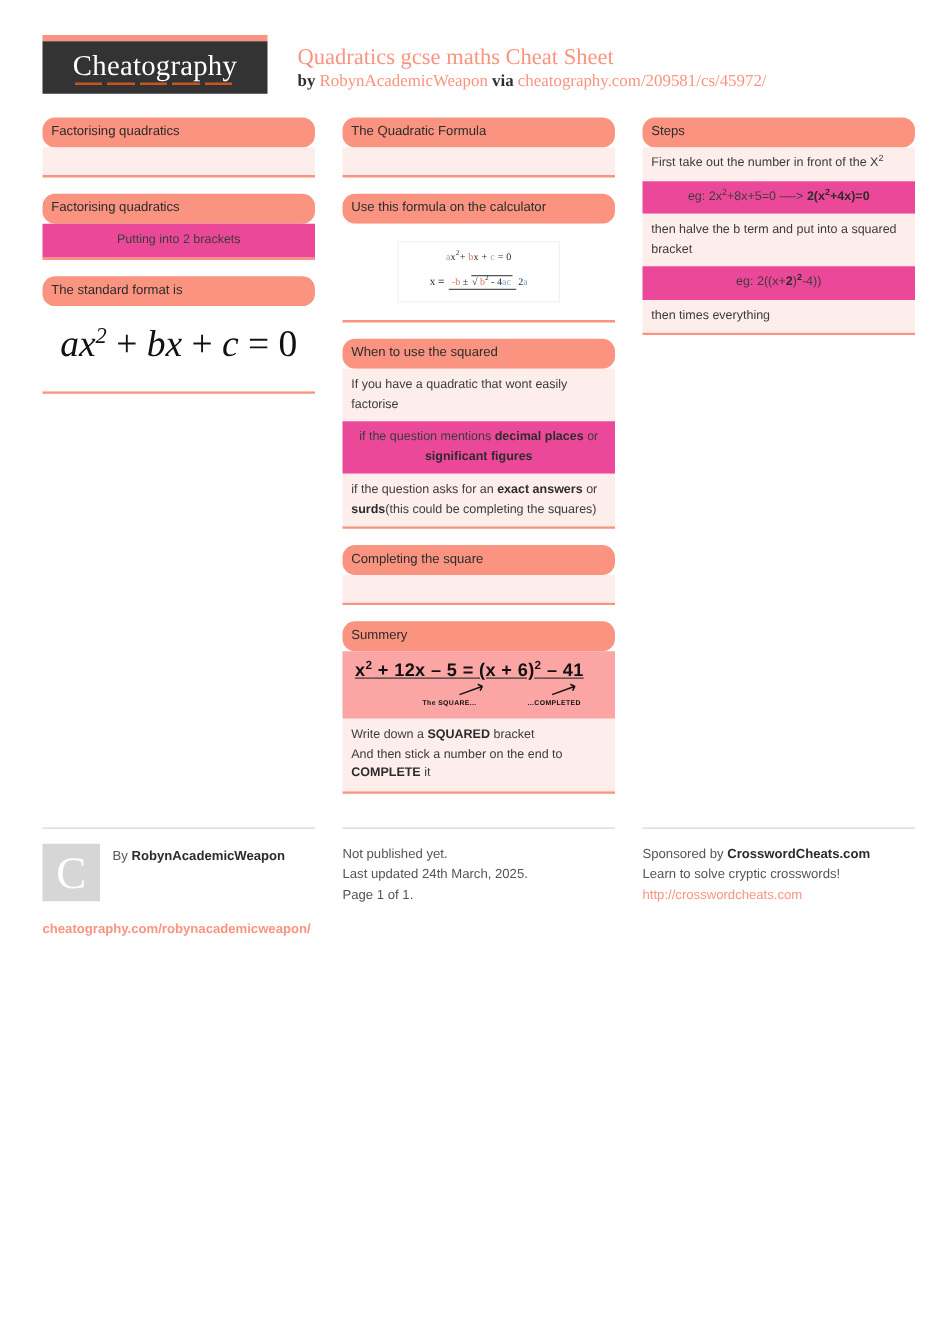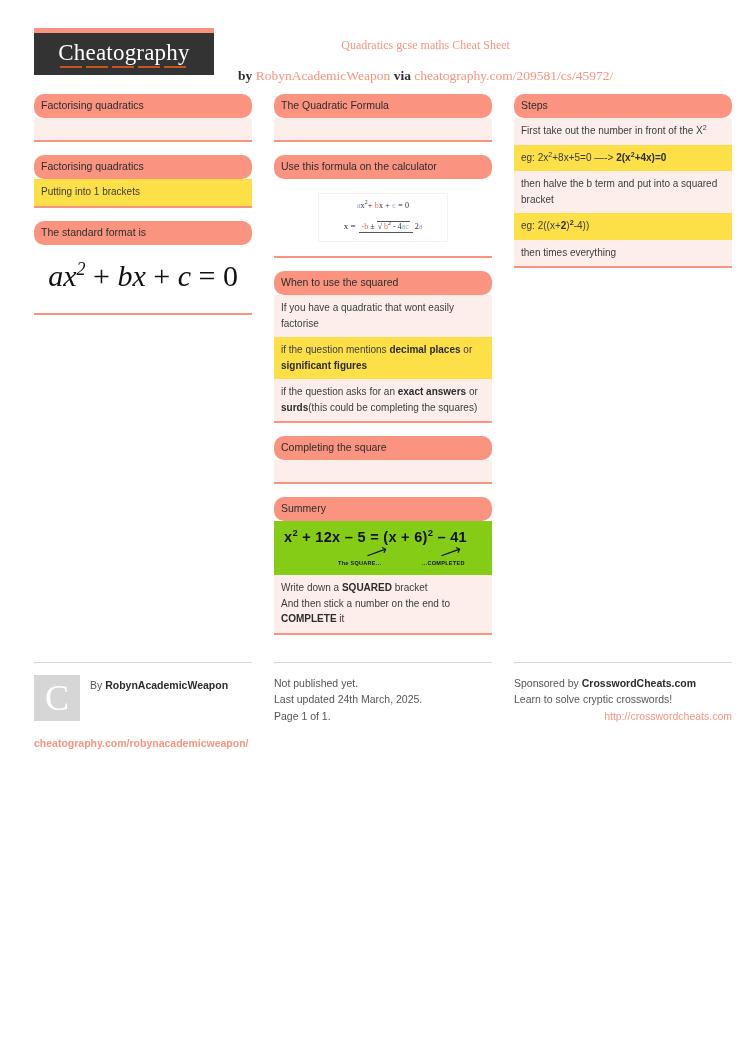--- a/index.html
+++ b/index.html
@@ -64,25 +64,24 @@
     background: repeating-linear-gradient(to right,
       #c4561f 0px, #c4561f 22px,
       rgba(0,0,0,0) 22px, rgba(0,0,0,0) 26px);
   }
   .title-block {
     padding-left: 24px;
     padding-top: 8px;
     font-family: "Liberation Serif", serif;
   }
   .sheet-title {
-    font-size: 12px;
+    font-size: 18px;
     color: #fa9480;
     line-height: 18px;
-    margin-bottom: 13px;
-    text-align: center;
+    margin-bottom: 2px;
   }
   .sheet-by {
     font-size: 13.5px;
     line-height: 17px;
     color: #2e2e2e;
     text-align: right;
   }
   .sheet-by .lbl { font-weight: bold; color: #2e2e2e; }
   .sheet-by .lnk { color: #fa9480; }
 
@@ -113,21 +112,21 @@
     font-weight: normal;
     border-radius: 10px;
   }
   .row {
     font-size: 10px;
     line-height: 15.5px;
     padding: 5px 7px 6px 7px;
     color: #3c3c3c;
   }
   .row.tint { background: #fdeeeb; }
-  .row.plain { background: #fde047; }
+  .row.plain { background: #ec4899; text-align: center; }
   .row.empty { padding: 0; height: 22px; }
   .row b { font-weight: bold; color: #2c2c2c; }
   sup { font-size: 72%; line-height: 0; }
 
   
   .fig {
     background: #ffffff;
     padding: 8px 7px 10px 7px;
   }
   .fig-standard {
@@ -180,22 +179,23 @@
     white-space: nowrap;
   }
   .qf .denom { padding-top: 1px; }
   .qf .rad {
     border-top: 1px solid #555555;
     padding: 0 1px;
   }
 
   
   .sumfig {
-    background: #84cc16;
+    background: #fca5a5;
     padding: 8px 6px 4px 6px;
+    text-decoration: underline;
   }
   .sumfig .eq {
     font-size: 14.5px;
     font-weight: bold;
     color: #111111;
     letter-spacing: 0.3px;
     white-space: nowrap;
     padding-left: 4px;
   }
   .sumfig .eq sup { font-size: 65%; }
@@ -241,21 +241,21 @@
     flex: 0 0 46px;
     background: #d6d6d6;
     color: #ffffff;
     font-family: "Liberation Serif", serif;
     font-size: 36px;
     line-height: 46px;
     text-align: center;
     margin-right: 10px;
   }
   .author-name { padding-top: 2px; }
-  .flink { color: #fa9480; text-align: right; }
+  .flink { color: #fa9480; }
   .author-link { margin-top: 14px; font-weight: bold; }
 </style>
 </head>
 <body>
 
 <div class="page">
 
   <div class="header">
     <div class="logo-wrap">
       <div class="logo-accent"></div>
@@ -281,21 +281,21 @@
 
     <div class="col">
 
       <div class="card">
         <div class="card-head">Factorising quadratics</div>
         <div class="row tint empty"></div>
       </div>
 
       <div class="card">
         <div class="card-head">Factorising quadratics</div>
-        <div class="row plain">Putting into 1 brackets</div>
+        <div class="row plain">Putting into 2 brackets</div>
       </div>
 
       <div class="card">
         <div class="card-head">The standard format is</div>
         <div class="fig-standard">
           <div class="eq">
             <span>ax<sup>2</sup></span><span class="op"> + </span><span>bx</span><span class="op"> + </span><span>c</span><span class="op"> = </span><span class="num">0</span>
           </div>
         </div>
       </div>

